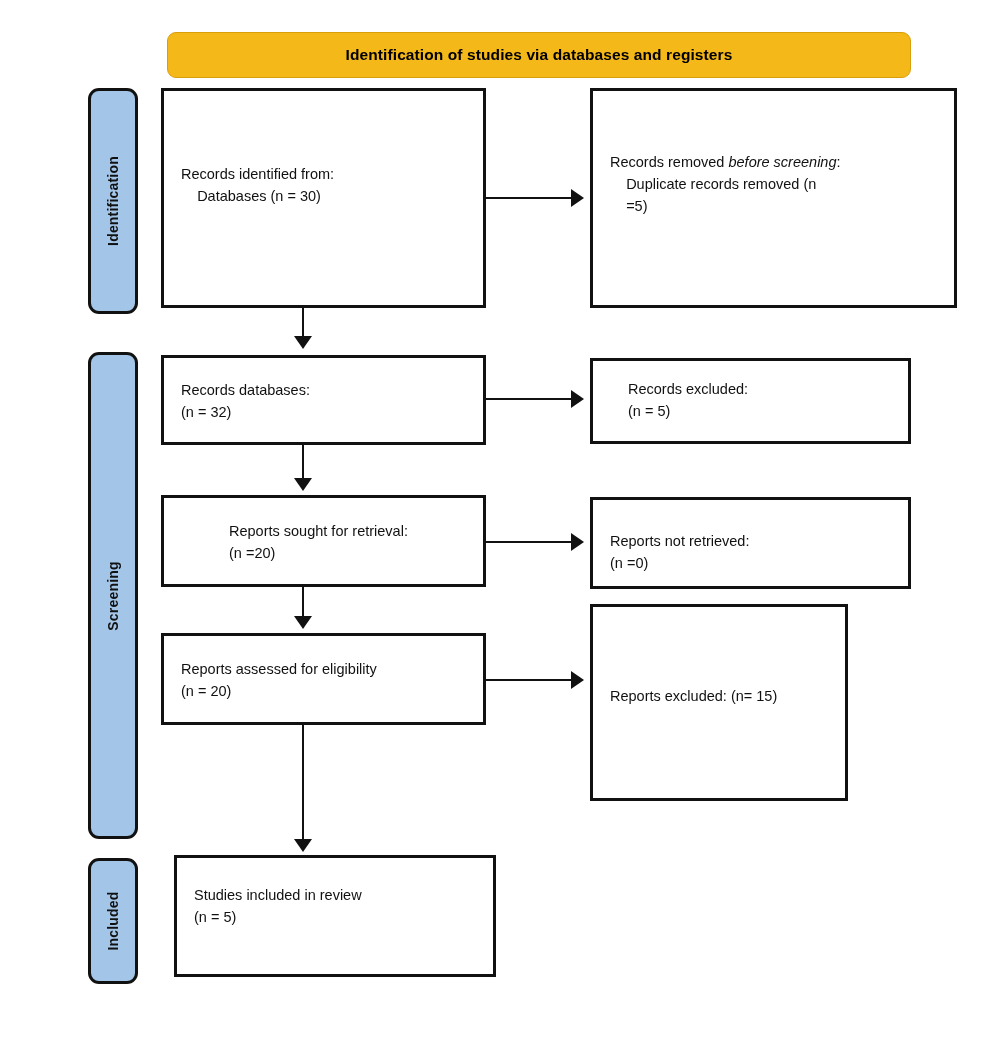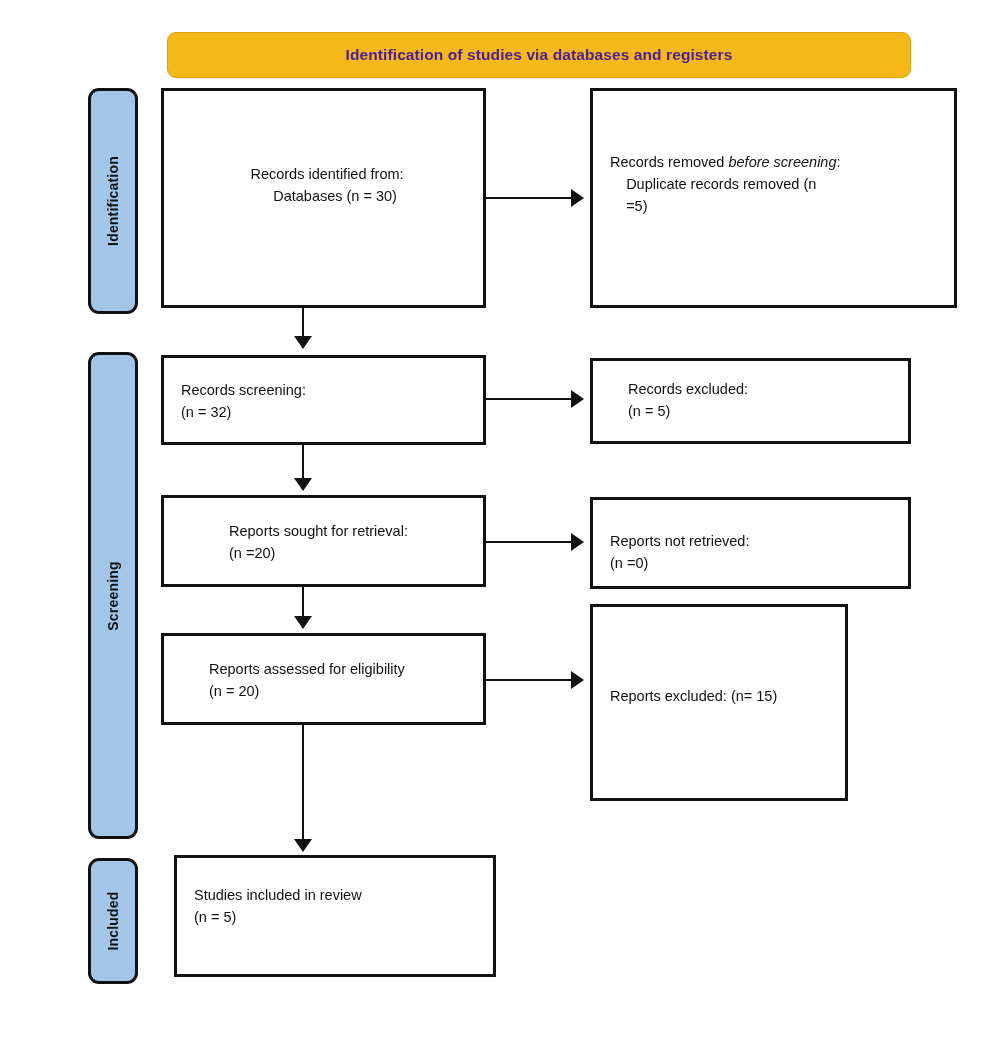--- a/index.html
+++ b/index.html
@@ -3,21 +3,21 @@
 <meta charset="utf-8">
 <style>
   html,body{margin:0;padding:0;background:#ffffff;}
   body{font-family:"Liberation Sans",sans-serif;}
   #canvas{position:relative;width:986px;height:1043px;background:#ffffff;overflow:hidden;}
 
   .banner{
     position:absolute;left:167px;top:32px;width:742px;height:44px;
     background:#f5b819;border:1px solid #d99e0b;border-radius:9px;
     display:flex;align-items:center;justify-content:center;
-    font-size:15.5px;color:#4c1d95;font-weight:600;letter-spacing:.1px;
+    font-size:15.5px;color:#000000;font-weight:600;letter-spacing:.1px;
   }
 
   .phase{
     position:absolute;left:88px;width:44px;
     background:#a3c5e8;border:3px solid #111111;border-radius:11px;
     display:flex;align-items:center;justify-content:center;
   }
   .phase span{
     transform:rotate(-90deg);white-space:nowrap;
     font-size:14px;font-weight:600;color:#111111;letter-spacing:.2px;
@@ -31,27 +31,27 @@
     box-sizing:border-box;
   }
   .box .txt{
     position:absolute;left:17px;right:10px;
     font-size:14.5px;line-height:22px;color:#111111;white-space:pre-wrap;
   }
   .ital{font-style:italic;}
 
   
   .b1{left:161px;top:88px;width:325px;height:220px;}
-  .b1 .txt{top:72px;text-align:center;}
+  .b1 .txt{top:72px;}
   .b3{left:161px;top:355px;width:325px;height:90px;}
   .b3 .txt{top:21px;}
   .b5{left:161px;top:495px;width:325px;height:92px;}
   .b5 .txt{top:22px;margin-left:48px;}
   .b7{left:161px;top:633px;width:325px;height:92px;}
-  .b7 .txt{top:22px;margin-left:28px;}
+  .b7 .txt{top:22px;}
   .b9{left:174px;top:855px;width:322px;height:122px;}
   .b9 .txt{top:26px;}
 
   
   .b2{left:590px;top:88px;width:367px;height:220px;}
   .b2 .txt{top:60px;}
   .b4{left:590px;top:358px;width:321px;height:86px;}
   .b4 .txt{top:17px;margin-left:18px;}
   .b6{left:590px;top:497px;width:321px;height:92px;}
   .b6 .txt{top:30px;}
@@ -115,21 +115,21 @@
 <span>    Databases (n = 30)</span></div>
   </div>
 
   <div class="box b2">
     <div class="txt"><span>Records removed </span><span class="ital">before screening</span><span>:</span>
 <span>    Duplicate records removed (n</span>
 <span>    =5)</span></div>
   </div>
 
   <div class="box b3">
-    <div class="txt"><span>Records screening:</span>
+    <div class="txt"><span>Records databases:</span>
 <span>(n = 32)</span></div>
   </div>
 
   <div class="box b4">
     <div class="txt"><span>Records excluded:</span>
 <span>(n = 5)</span></div>
   </div>
 
   <div class="box b5">
     <div class="txt"><span>Reports sought for retrieval:</span>

